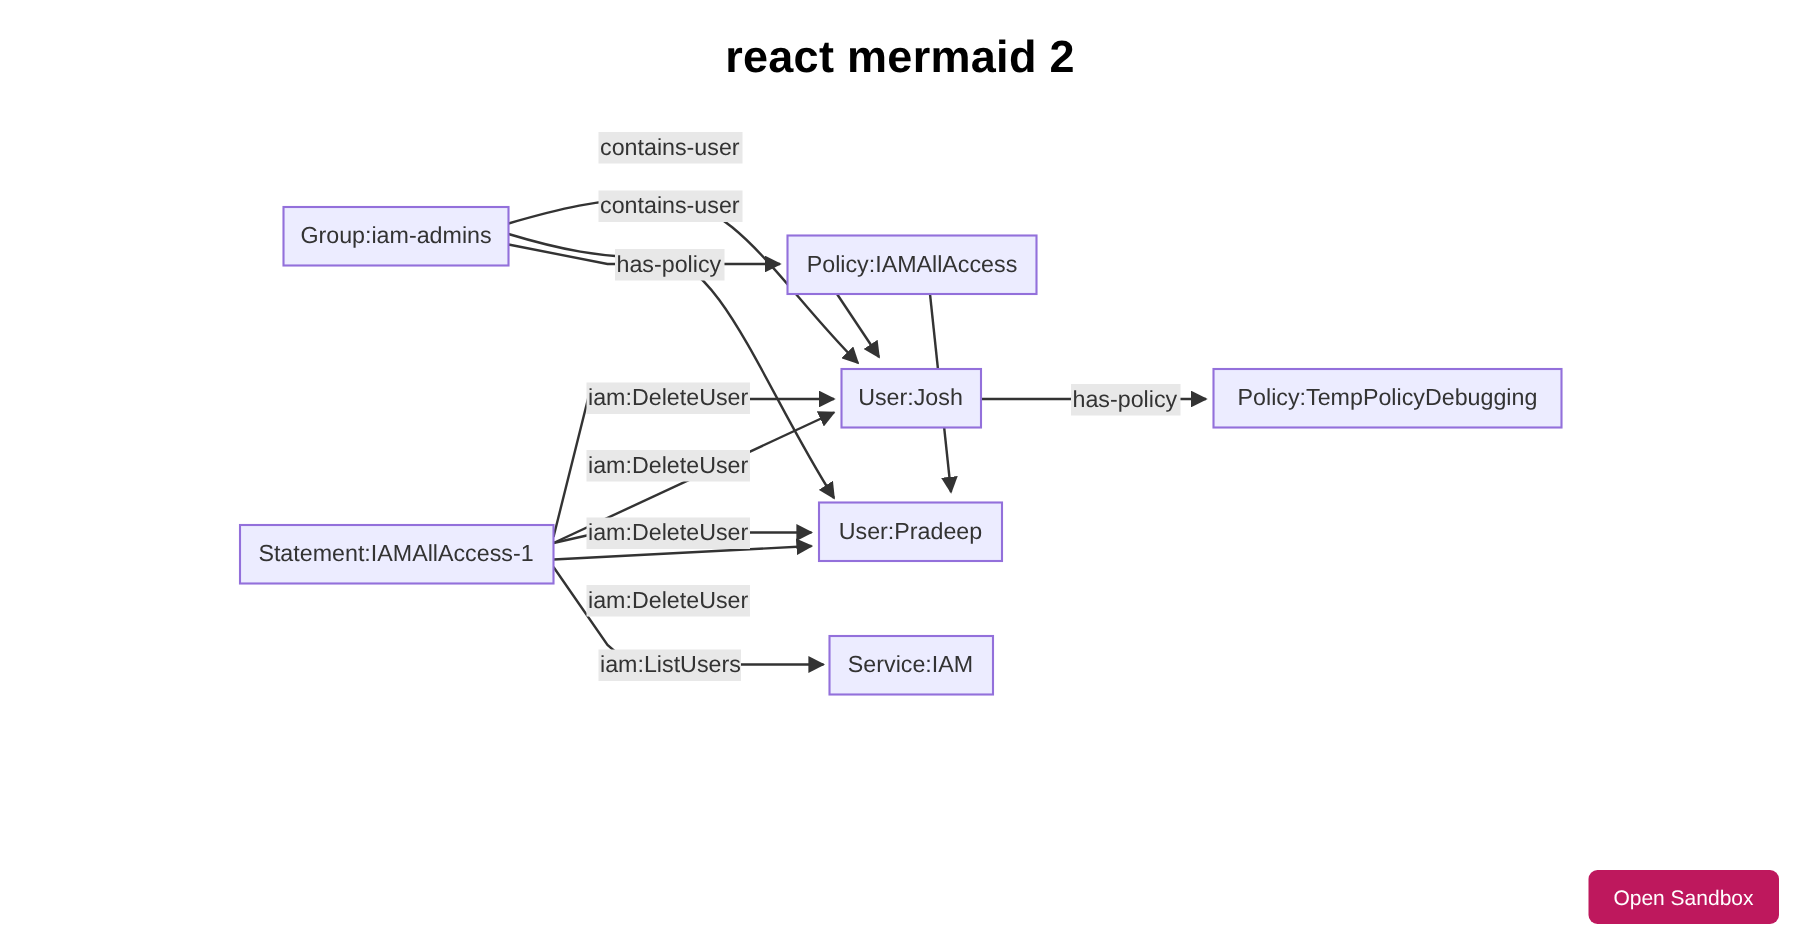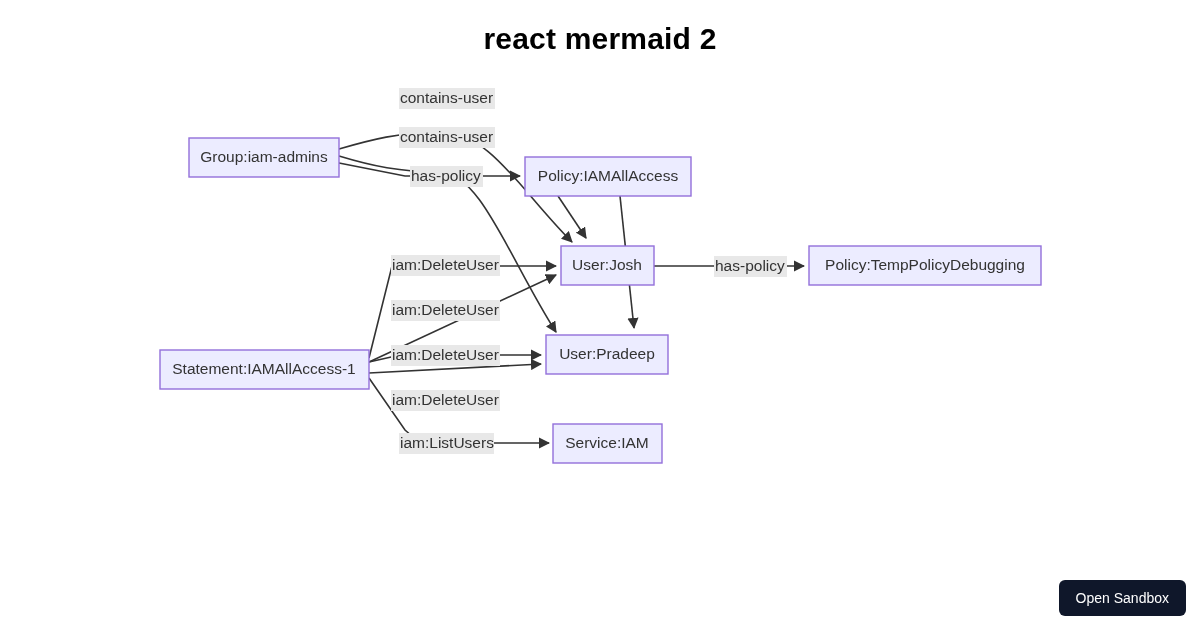--- a/index.html
+++ b/index.html
@@ -66,21 +66,21 @@
     dominant-baseline: middle;
     text-anchor: start;
   }
   .edge-label-clip-host {
     overflow: hidden;
   }
   #open-sandbox-button {
     position: absolute;
     right: 14px;
     bottom: 14px;
-    background: #0f172a;
+    background: #be185d;
     color: #ffffff;
     font-family: "Liberation Sans", sans-serif;
     font-size: 14px;
     padding: 11px 17px;
     border-radius: 6px;
     border: none;
     cursor: pointer;
     line-height: 1;
   }
 </style>

